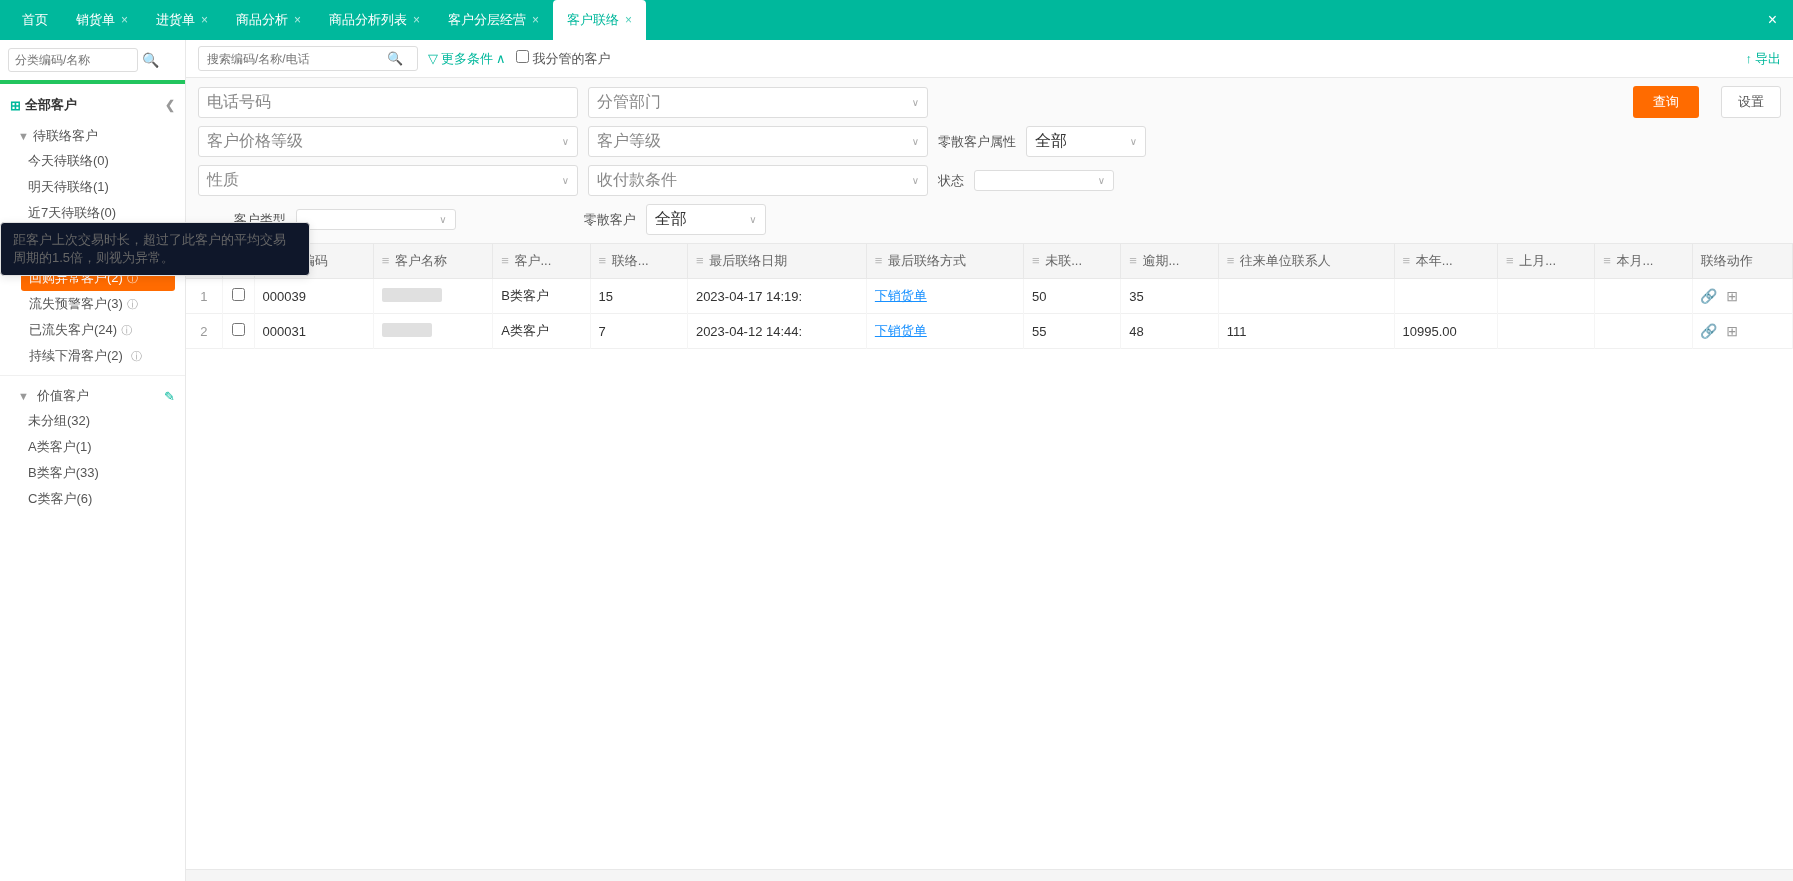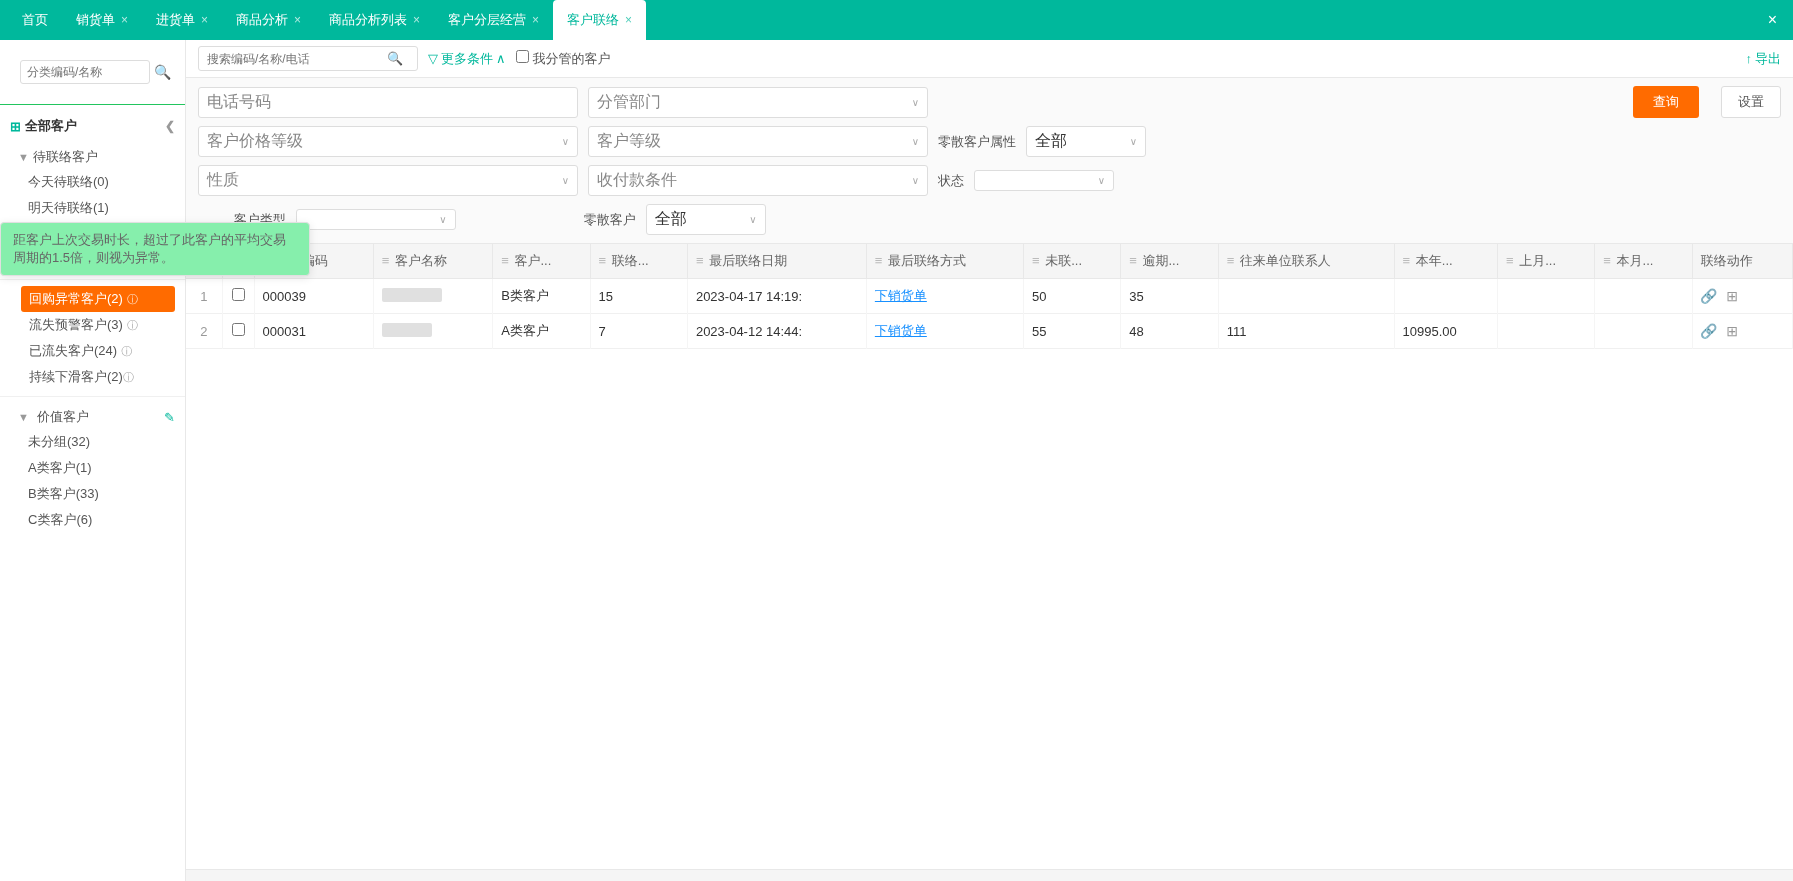--- a/index.html
+++ b/index.html
@@ -54,22 +54,22 @@
       background: white;
       border-right: 1px solid #e8e8e8;
       display: flex;
       flex-direction: column;
       overflow-y: auto;
       flex-shrink: 0;
     }
     .sidebar-search {
       display: flex;
       align-items: center;
-      padding: 20px;
-      border-bottom: 1px solid #22c55e;
+      padding: 8px;
+      border-bottom: 4px solid #22c55e;
     }
     .sidebar-search input {
       border: 1px solid #ddd;
       border-radius: 3px;
       padding: 4px 6px;
       width: 130px;
       font-size: 12px;
       outline: none;
     }
     .sidebar-search .search-icon-btn {
@@ -113,21 +113,21 @@
       color: white;
       border-radius: 3px;
     }
     .sidebar-divider { height: 1px; background: #f0f0f0; margin: 6px 0; }
 
     
     .tooltip-box {
       position: absolute;
       top: 222px;
       left: 0;
-      background: #86efac;
+      background: #0f172a;
       border: 1px solid #e0e0e0;
       border-radius: 4px;
       padding: 8px 12px;
       font-size: 12px;
       color: #666;
       z-index: 100;
       max-width: 320px;
       box-shadow: 0 2px 8px rgba(0,0,0,0.1);
     }
 
@@ -429,21 +429,21 @@
         <span style="font-size: 11px; opacity: 0.8;">ⓘ</span>
       </div>
       <div class="sidebar-item" style="padding-left: 8px; display: flex; align-items: center; gap: 4px;">
         <span>流失预警客户(3)</span>
         <span style="font-size: 11px; color: #aaa;">ⓘ</span>
       </div>
       <div class="sidebar-item" style="padding-left: 8px; display: flex; align-items: center; gap: 4px;">
         <span>已流失客户(24)</span>
         <span style="font-size: 11px; color: #aaa;">ⓘ</span>
       </div>
-      <div class="sidebar-item" style="padding-left: 8px; display: flex; align-items: center; gap: 0;">
+      <div class="sidebar-item" style="padding-left: 8px; display: flex; align-items: center; gap: 8px;">
         <span>持续下滑客户(2)</span>
         <span style="font-size: 11px; color: #aaa;">ⓘ</span>
       </div>
     </div>
 
     <div class="sidebar-divider"></div>
 
     <div style="padding: 0 10px;">
       <div class="sidebar-group-title" style="justify-content: space-between;">
         <span style="display: flex; align-items: center; gap: 4px;">

